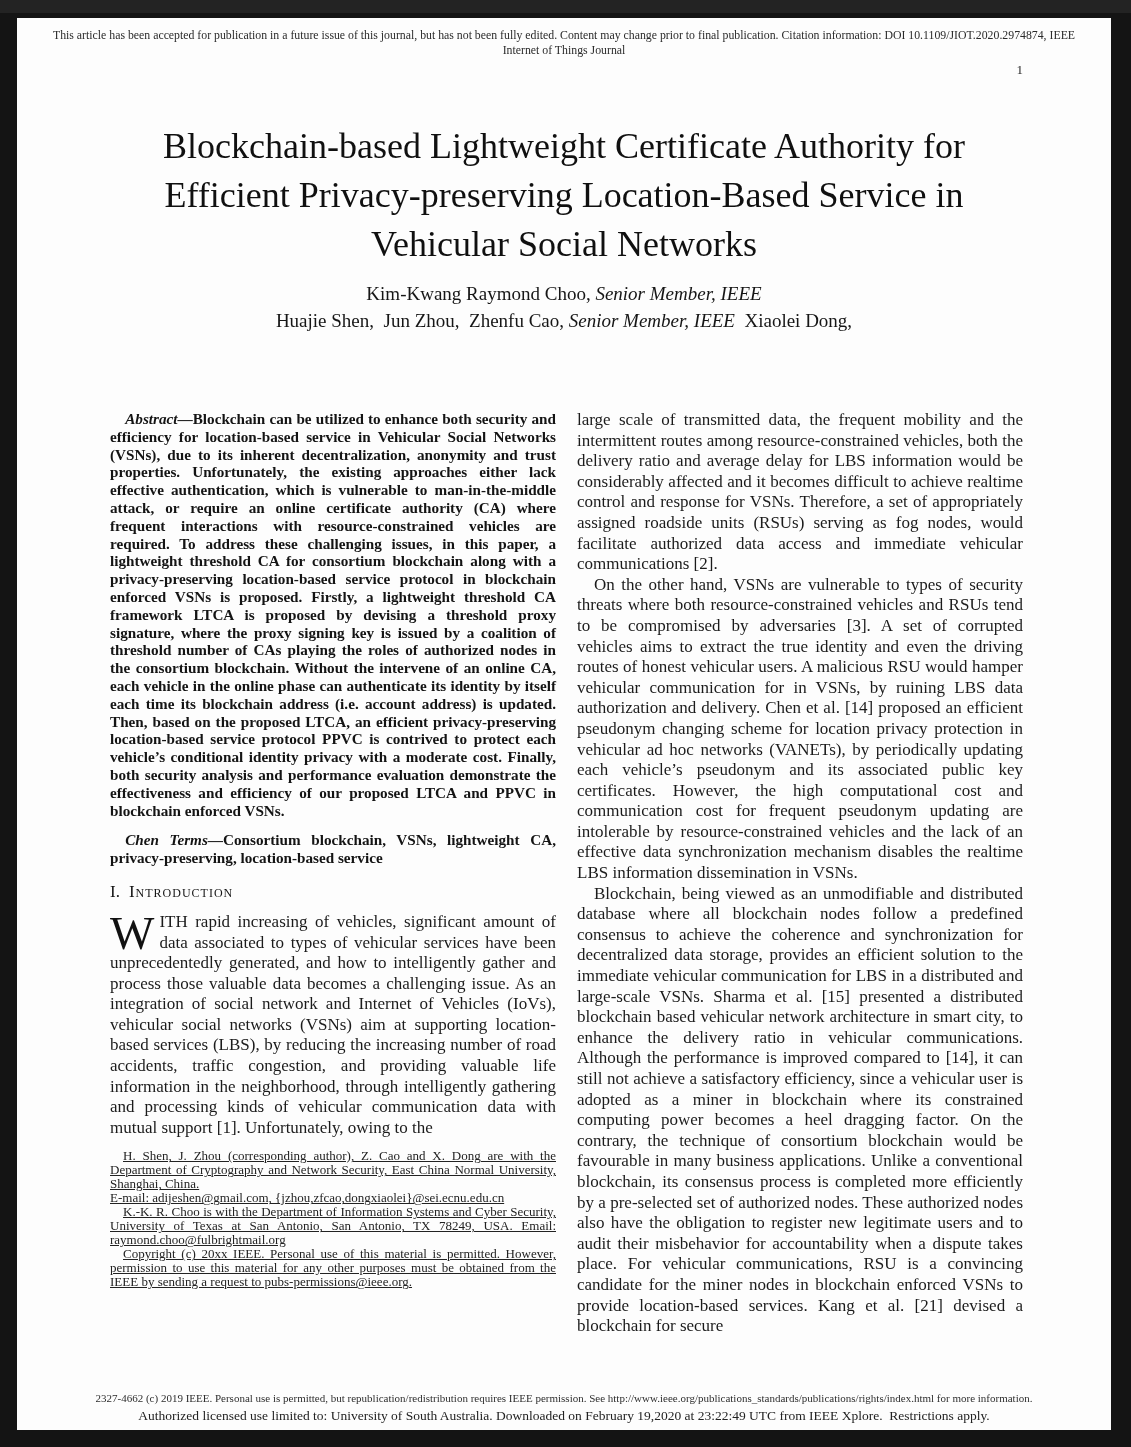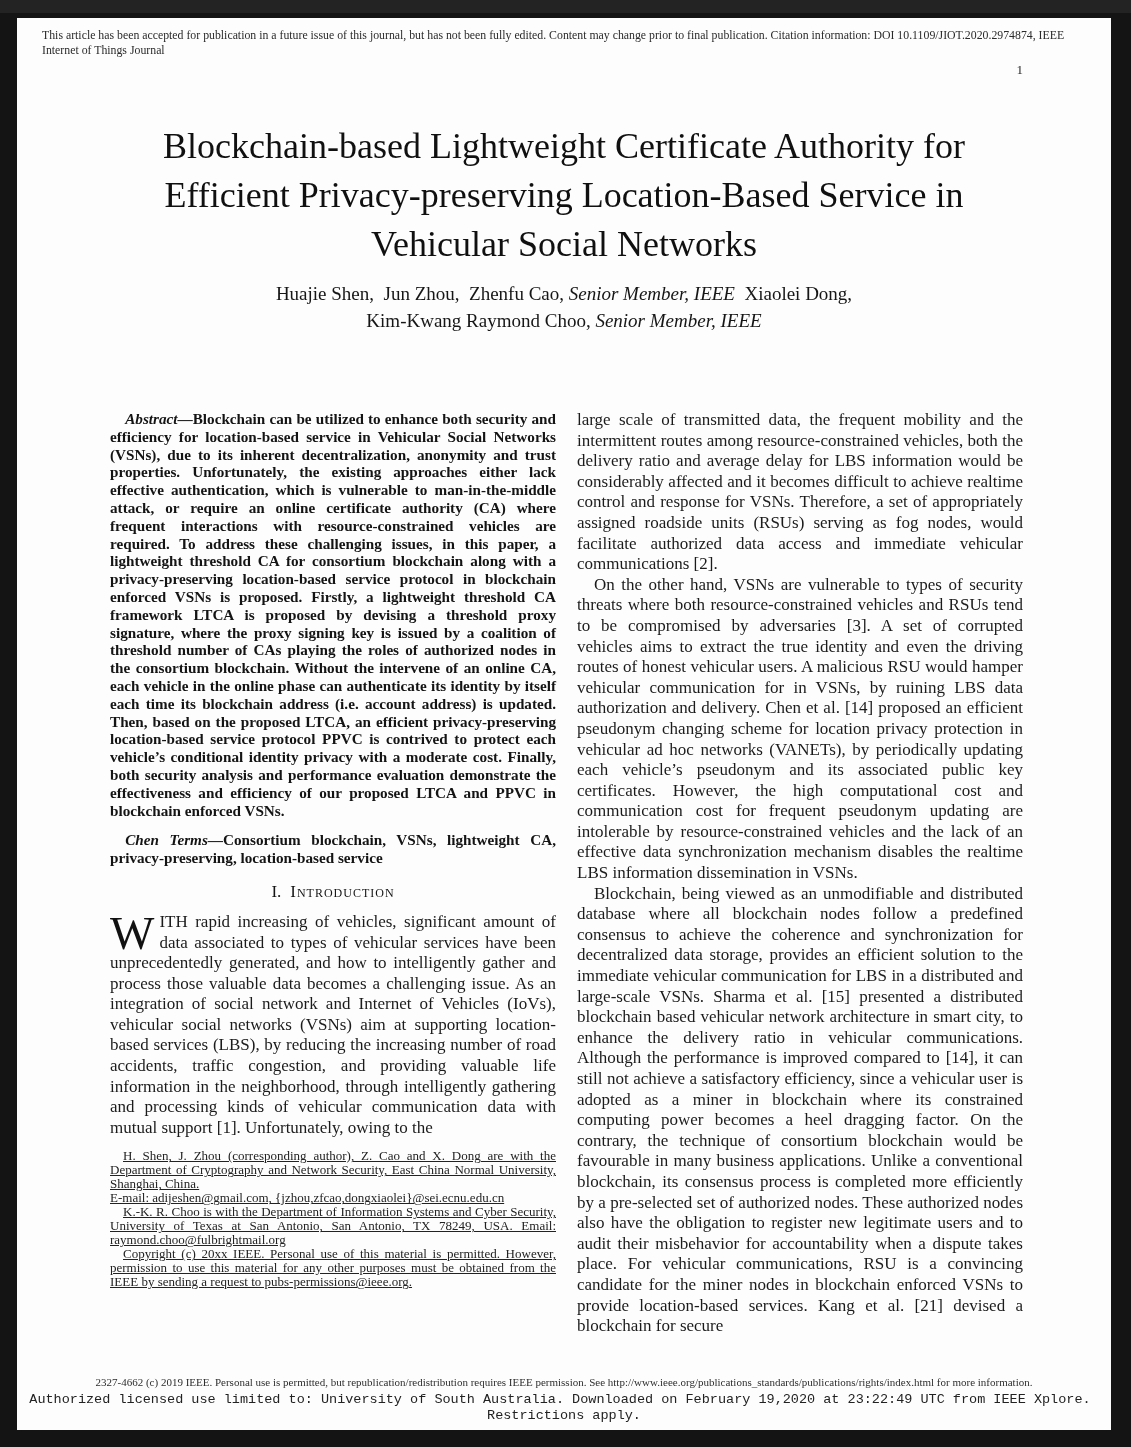--- a/index.html
+++ b/index.html
@@ -13,21 +13,21 @@
   .page{
     position:absolute;left:17px;top:18px;
     width:1094px;height:1412px;
     background:#fdfdfd;
     color:#1c1c1c;
   }
   
   .hdr{
     position:absolute;top:10px;left:25px;right:25px;
     font-size:11.8px;line-height:15px;
-    text-align:left;color:#2a2a2a;
+    text-align:center;color:#2a2a2a;
   }
   .pageno{
     position:absolute;top:44px;right:88px;
     font-size:13px;color:#2a2a2a;
   }
   
   .title{
     position:absolute;top:104px;left:0;right:0;
     margin:0;text-align:center;
     font-size:36px;line-height:49px;font-weight:400;color:#101010;
@@ -47,21 +47,21 @@
   .col{width:446px;display:flex;flex-direction:column;}
   p{margin:0;}
   .abstract,.index-terms{
     font-size:15.2px;line-height:17.8px;font-weight:700;
     text-align:justify;text-indent:1em;color:#141414;
   }
   .index-terms{margin-top:12px;}
   .lbl-it{font-style:italic;}
   .sec-heading{
     margin:15px 0 10px 0;
-    text-align:center;font-size:17px;font-weight:400;color:#141414;
+    text-align:left;font-size:17px;font-weight:400;color:#141414;
   }
   .sec-num{margin-right:9px;}
   .sc{font-variant:small-caps;letter-spacing:1px;}
   .body-para{
     font-size:17px;line-height:20.6px;
     text-align:justify;color:#1b1b1b;
   }
   .indent{text-indent:1em;}
   .dropcap{
     float:left;
@@ -78,42 +78,42 @@
   
   .footer{
     position:absolute;left:0;right:0;bottom:6px;
     text-align:center;
   }
   .footer-line1{
     font-size:11px;line-height:14px;color:#2e2e2e;
     margin:0 30px 3px 30px;
   }
   .footer-line2{
-    font-family:Liberation Mono, monospace;
+    font-family:Liberation Serif, serif;
     font-size:13.5px;line-height:16px;color:#222;
   }
 </style>
 </head>
 <body>
 
 <div class="top-strip"></div>
 
 <div class="page">
 
   <div class="hdr">This article has been accepted for publication in a future issue of this journal, but has not been fully edited. Content may change prior to final publication. Citation information: DOI 10.1109/JIOT.2020.2974874, IEEE Internet of Things Journal</div>
 
   <div class="pageno">1</div>
 
   <h1 class="title">
     <span class="title-inner">Blockchain-based Lightweight Certificate Authority for Efficient Privacy-preserving Location-Based Service in Vehicular Social Networks</span>
   </h1>
 
   <div class="authors">
+    <div><span>Kim-Kwang Raymond Choo, </span><span class="it">Senior Member, IEEE</span></div>
     <div><span>Huajie Shen,&nbsp; Jun Zhou,&nbsp; Zhenfu Cao, </span><span class="it">Senior Member, IEEE</span><span>&nbsp; Xiaolei Dong,</span></div>
-    <div><span>Kim-Kwang Raymond Choo, </span><span class="it">Senior Member, IEEE</span></div>
   </div>
 
   <div class="columns">
 
     <div class="col">
       <p class="abstract"><span class="lbl-it">Abstract</span><span>—Blockchain can be utilized to enhance both security and efficiency for location-based service in Vehicular Social Networks (VSNs), due to its inherent decentralization, anonymity and trust properties. Unfortunately, the existing approaches either lack effective authentication, which is vulnerable to man-in-the-middle attack, or require an online certificate authority (CA) where frequent interactions with resource-constrained vehicles are required. To address these challenging issues, in this paper, a lightweight threshold CA for consortium blockchain along with a privacy-preserving location-based service protocol in blockchain enforced VSNs is proposed. Firstly, a lightweight threshold CA framework LTCA is proposed by devising a threshold proxy signature, where the proxy signing key is issued by a coalition of threshold number of CAs playing the roles of authorized nodes in the consortium blockchain. Without the intervene of an online CA, each vehicle in the online phase can authenticate its identity by itself each time its blockchain address (i.e. account address) is updated. Then, based on the proposed LTCA, an efficient privacy-preserving location-based service protocol PPVC is contrived to protect each vehicle’s conditional identity privacy with a moderate cost. Finally, both security analysis and performance evaluation demonstrate the effectiveness and efficiency of our proposed LTCA and PPVC in blockchain enforced VSNs.</span></p>
 
       <p class="index-terms"><span class="lbl-it">Chen Terms</span><span>—Consortium blockchain, VSNs, lightweight CA, privacy-preserving, location-based service</span></p>
 
       <h2 class="sec-heading"><span class="sec-num">I.</span><span class="sc">Introduction</span></h2>

